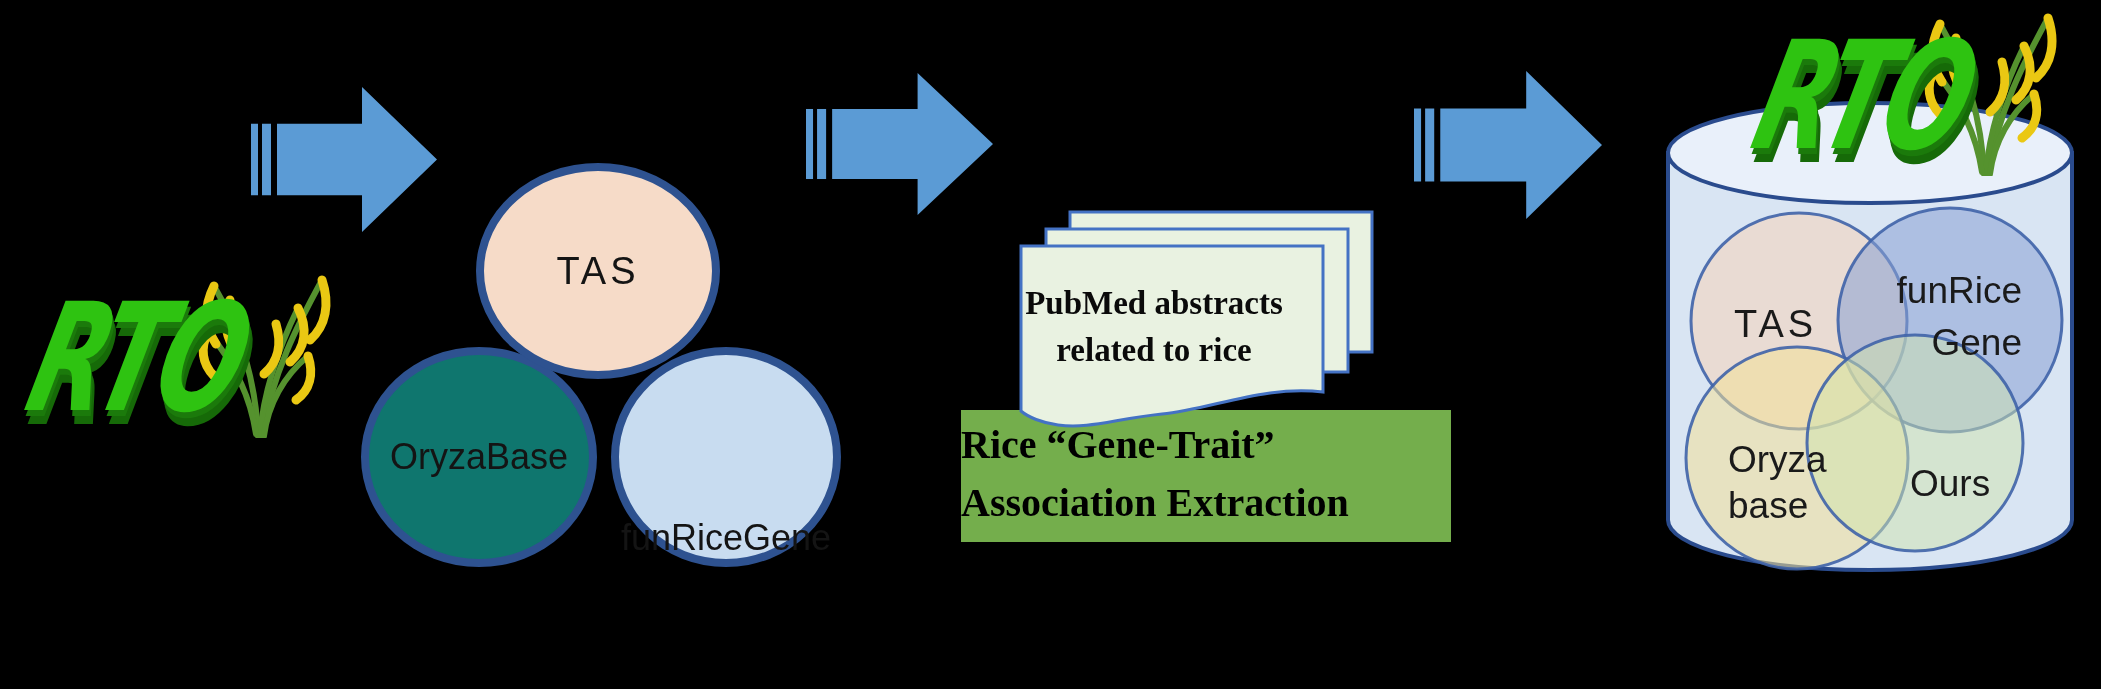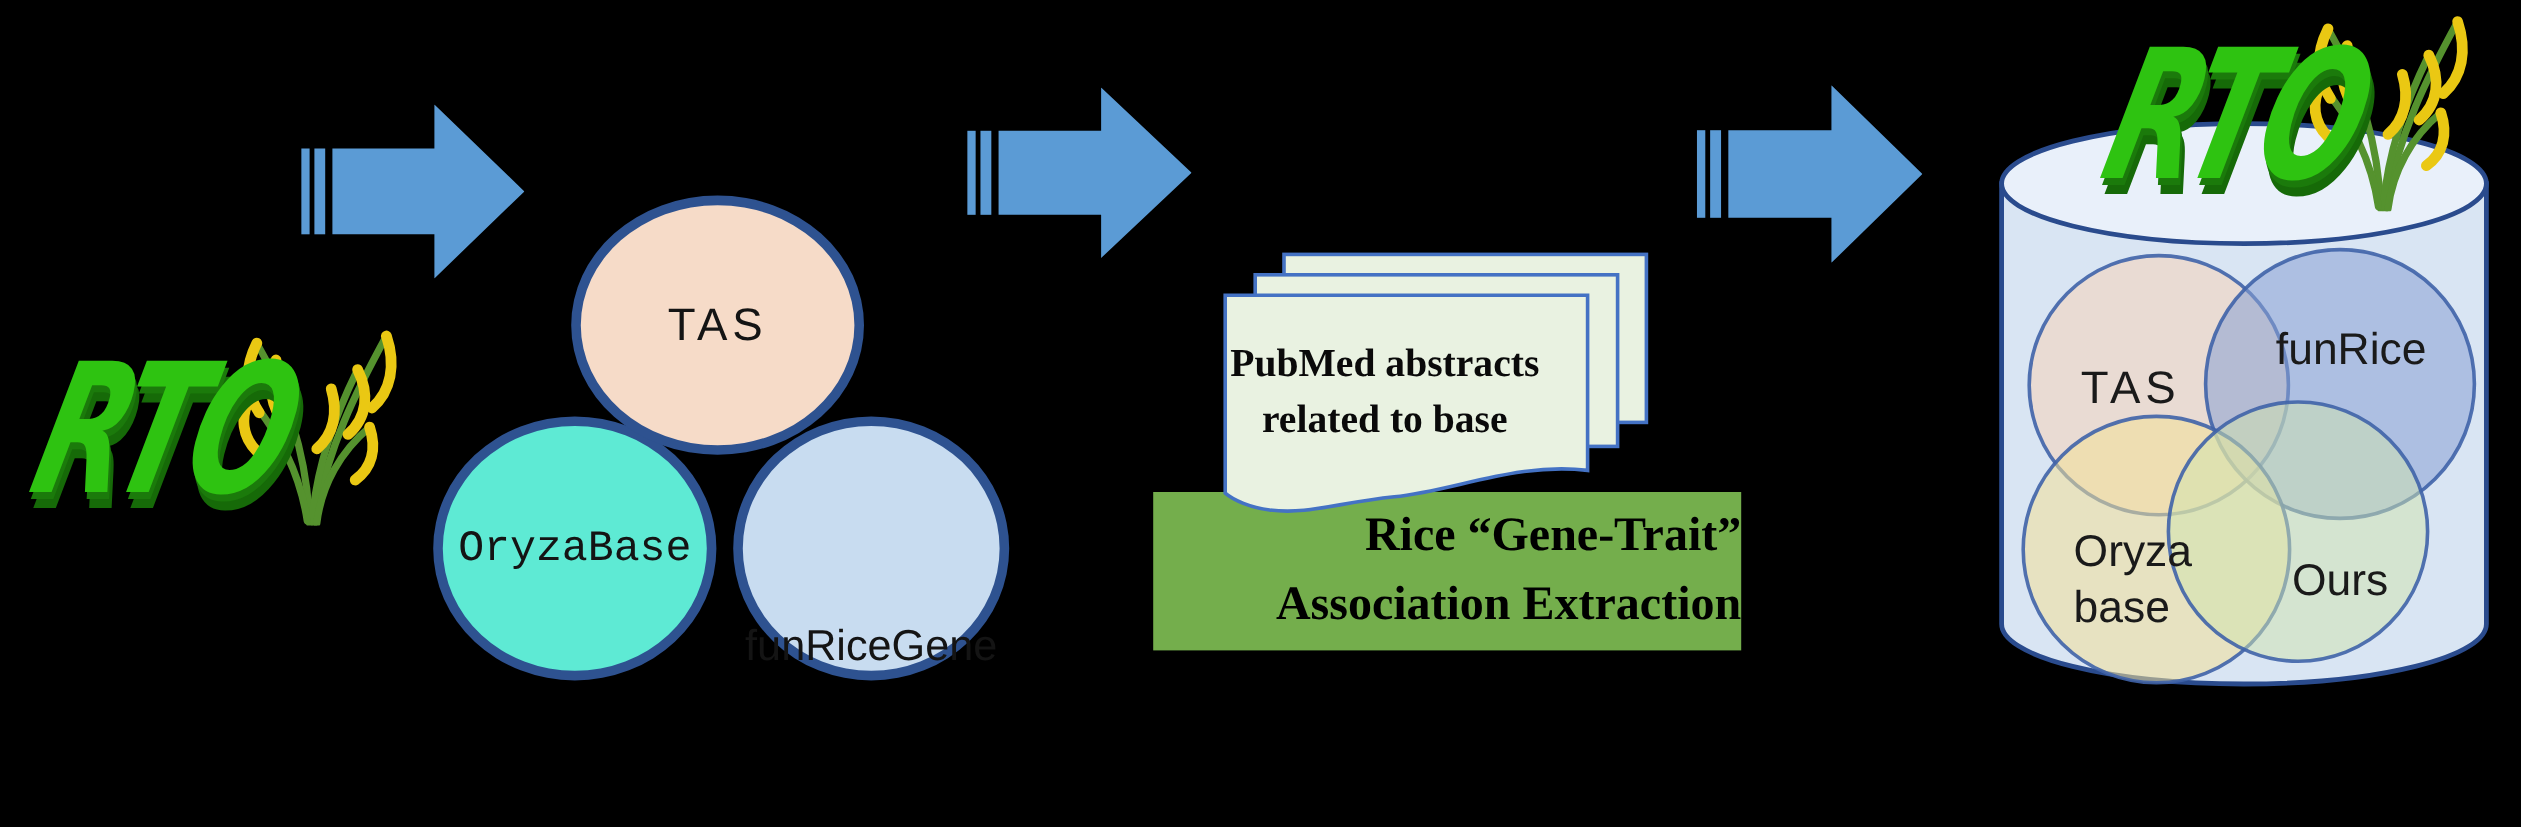--- a/index.html
+++ b/index.html
@@ -34,21 +34,21 @@
   .plant-svg{position:absolute;left:166px;top:2px;width:160px;height:174px;}
 
   
   .pages-svg{left:1016px;top:208px;width:362px;height:228px;z-index:4;}
   .pages-text{left:1021px;top:280px;width:266px;z-index:5;text-align:center;
               font-family:"Liberation Serif",serif;font-weight:bold;
               font-size:33px;line-height:47px;color:#0a0a0a;}
 
   
   .extract-box{left:961px;top:410px;width:490px;height:132px;z-index:2;}
-  .extract-text{padding-top:6px;text-align:right;font-family:"Liberation Serif",serif;
+  .extract-text{padding-top:6px;text-align:left;font-family:"Liberation Serif",serif;
                 font-weight:bold;font-size:40px;line-height:58px;color:#000;}
 
   
   .cyl-svg{left:1660px;top:95px;width:421px;height:483px;z-index:1;}
   .venn-label{position:absolute;z-index:5;font-size:37px;line-height:46px;color:#1a1a1a;}
   .vl-tas{left:1734px;top:301px;letter-spacing:4px;font-size:38px;}
   .vl-funrice{left:1872px;top:265px;width:150px;text-align:right;line-height:52px;}
   .vl-oryza{left:1728px;top:419px;line-height:46px;margin-top:18px;}
   .vl-ours{left:1910px;top:461px;}
 </style>
@@ -88,21 +88,21 @@
     <rect x="0" y="37" width="7" height="72" fill="#5b9bd5"></rect>
     <rect x="11" y="37" width="9" height="72" fill="#5b9bd5"></rect>
     <polygon points="26,37 111,37 111,0 186,73 111,146 111,109 26,109" fill="#5b9bd5"></polygon>
   </svg>
   <svg class="arrow arrow-3" viewBox="0 0 186 146" preserveAspectRatio="none">
     <rect x="0" y="37" width="7" height="72" fill="#5b9bd5"></rect>
     <rect x="11" y="37" width="9" height="72" fill="#5b9bd5"></rect>
     <polygon points="26,37 111,37 111,0 186,73 111,146 111,109 26,109" fill="#5b9bd5"></polygon>
   </svg>
 
-  <div class="src-ellipse ell-oryza" style="background-color: #5eead4; border-color: rgb(46, 82, 144); font-family: Liberation Mono, monospace;">
+  <div class="src-ellipse ell-oryza" style="background-color: #0f766e; border-color: rgb(46, 82, 144);">
     <span class="src-label">OryzaBase</span>
   </div>
   <div class="src-ellipse ell-funrice" style="background-color: rgb(200, 220, 240); border-color: rgb(46, 82, 144); align-items: flex-end;">
     <span class="src-label">funRiceGene</span>
   </div>
   <div class="src-ellipse ell-tas" style="background-color: rgb(246, 219, 200); border-color: rgb(46, 82, 144);">
     <span class="src-label">TAS</span>
   </div>
 
   <div class="abs extract-box" style="background-color: rgb(116, 174, 76);">
@@ -112,35 +112,36 @@
     </div>
   </div>
 
   <svg class="abs pages-svg" viewBox="0 0 362 228">
     <rect x="54" y="4" width="302" height="140" stroke-width="3" fill="#e9f2e1" stroke="#4472c4"></rect>
     <rect x="30" y="21" width="302" height="143" stroke-width="3" fill="#e9f2e1" stroke="#4472c4"></rect>
     <path d="M5,38 L307,38 L307,184 C248,177 196,201 146,206 C98,211 74,221 42,217 C26,215 12,209 5,203 Z" stroke-width="3" fill="#e9f2e1" stroke="#4472c4"></path>
   </svg>
   <div class="abs pages-text">
     <div>PubMed abstracts</div>
-    <div>related to base</div>
+    <div>related to rice</div>
   </div>
 
   <svg class="abs cyl-svg" viewBox="0 0 421 483">
     <path d="M8,58 L8,425 A202,50 0 0,0 412,425 L412,58 Z" stroke-width="4" fill="#d9e5f3" stroke="#2a4b8d"></path>
     <circle cx="139" cy="226" r="108" fill-opacity="0.6" stroke-width="3" stroke-opacity="0.9" fill="#f4d3be" stroke="#3f63a8"></circle>
     <circle cx="290" cy="225" r="112" fill-opacity="0.55" stroke-width="3" stroke-opacity="0.9" fill="#89a0d4" stroke="#3f63a8"></circle>
     <circle cx="137" cy="363" r="111" fill-opacity="0.55" stroke-width="3" stroke-opacity="0.9" fill="#f2e098" stroke="#3f63a8"></circle>
     <circle cx="255" cy="348" r="108" fill-opacity="0.5" stroke-width="3" stroke-opacity="0.9" fill="#cfe3ae" stroke="#3f63a8"></circle>
     <ellipse cx="210" cy="58" rx="202" ry="50" stroke-width="4" fill="#e9f0fa" stroke="#2a4b8d"></ellipse>
   </svg>
 
   <div class="venn-label vl-tas">TAS</div>
   <div class="venn-label vl-funrice">
     <div>funRice</div>
+    <div>Gene</div>
   </div>
   <div class="venn-label vl-oryza">
     <div>Oryza</div>
     <div>base</div>
   </div>
   <div class="venn-label vl-ours">Ours</div>
 
   <div class="rto-logo logo-db">
     <svg class="plant-svg" viewBox="0 0 160 174">
       <g fill="none" stroke-width="6" stroke-linecap="round" stroke="#55922e">

